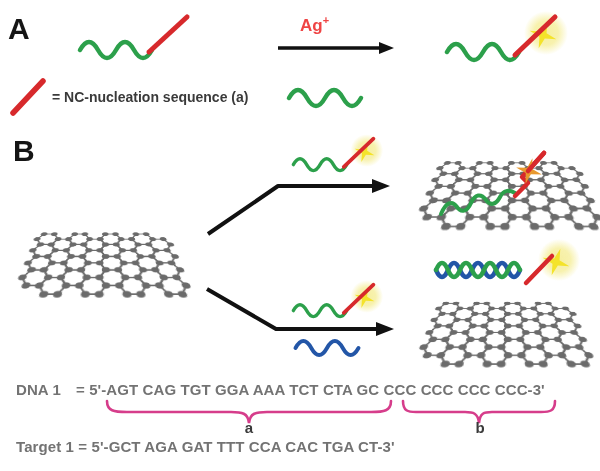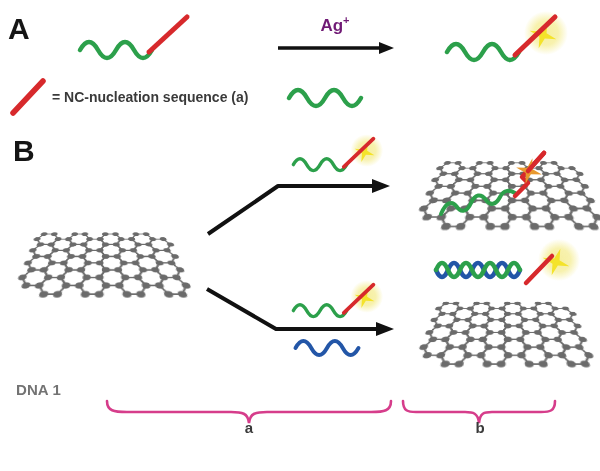--- a/index.html
+++ b/index.html
@@ -3,21 +3,21 @@
 <meta charset="utf-8">
 <style>
   html,body{margin:0;padding:0;background:#e9e9e9;}
   .canvas{
     position:relative;width:600px;height:471px;background:#ffffff;
     font-family:"Liberation Sans", sans-serif;color:var(--text,#333);
     overflow:hidden;
   }
   .abs{position:absolute;}
   .panel-label{position:absolute;font-size:30px;font-weight:800;color:#151515;line-height:1;}
-  .reagent{position:absolute;font-size:17px;font-weight:700;color:#701a75;text-align:center;line-height:1;}
+  .reagent{position:absolute;font-size:17px;font-weight:700;color:#ef4444;text-align:left;line-height:1;}
   .reagent sup{font-size:11px;}
   .reagent sub{font-size:11px;}
   .legend-text{position:absolute;font-size:14px;font-weight:700;color:#3a3a3a;white-space:nowrap;line-height:1.1;}
   .seq-text{position:absolute;font-size:15px;font-weight:700;color:#737373;white-space:nowrap;line-height:1.2;letter-spacing:0.1px;}
   .brace-label{position:absolute;font-size:15px;font-weight:700;color:#3a3a3a;width:20px;text-align:center;line-height:1;}
   svg{display:block;overflow:visible;}
   .stroke-green{stroke:var(--green);fill:none;}
   .stroke-red{stroke:var(--red);fill:none;}
   .stroke-blue{stroke:var(--blue);fill:none;}
   .stroke-pink{stroke:var(--pink);fill:none;}
@@ -541,25 +541,27 @@
         <circle cx="126.5" cy="47.6" r="3.5" class="graphene-atom"></circle>
         <circle cx="121.0" cy="57.2" r="3.5" class="graphene-atom"></circle>
         <polygon points="126.5,66.7 121.0,76.2 110.0,76.2 104.5,66.7 110.0,57.2 121.0,57.2" class="graphene-bond"></polygon>
         <circle cx="126.5" cy="66.7" r="3.5" class="graphene-atom"></circle>
         <circle cx="121.0" cy="76.2" r="3.5" class="graphene-atom"></circle>
         <circle cx="110.0" cy="76.2" r="3.5" class="graphene-atom"></circle>
       </g>
     </svg>
 
   <div class="seq-text" style="left:16px;top:381px">DNA 1</div>
+  <div class="seq-text" style="left:76px;top:381px">= 5'-AGT CAG TGT GGA AAA TCT CTA GC CCC CCC CCC CCC-3'</div>
 
   <svg class="abs" style="left:103px;top:398px" width="292" height="30" viewBox="0 0 292 30">
     <path class="stroke-pink" stroke-width="2.6" stroke-linecap="round" d="M4,3 C4,13 11,14 24,14 L128,14 C139,14 145,15 146,25 C147,15 153,14 164,14 L268,14 C281,14 288,13 288,3"></path>
   </svg>
   <div class="brace-label" style="left:239px;top:420px">a</div>
 
   <svg class="abs" style="left:399px;top:398px" width="162" height="30" viewBox="0 0 162 30">
     <path class="stroke-pink" stroke-width="2.6" stroke-linecap="round" d="M4,3 C4,13 9,14 17,14 L66,14 C74,14 79,15 80,25 C81,15 85,14 93,14 L142,14 C151,14 156,13 156,3"></path>
   </svg>
   <div class="brace-label" style="left:470px;top:420px">b</div>
 
+  <div class="seq-text" style="left:16px;top:438px">Target 1 = 5'-GCT AGA GAT TTT CCA CAC TGA CT-3'</div>
 
 </div>
 
 </body></html>

